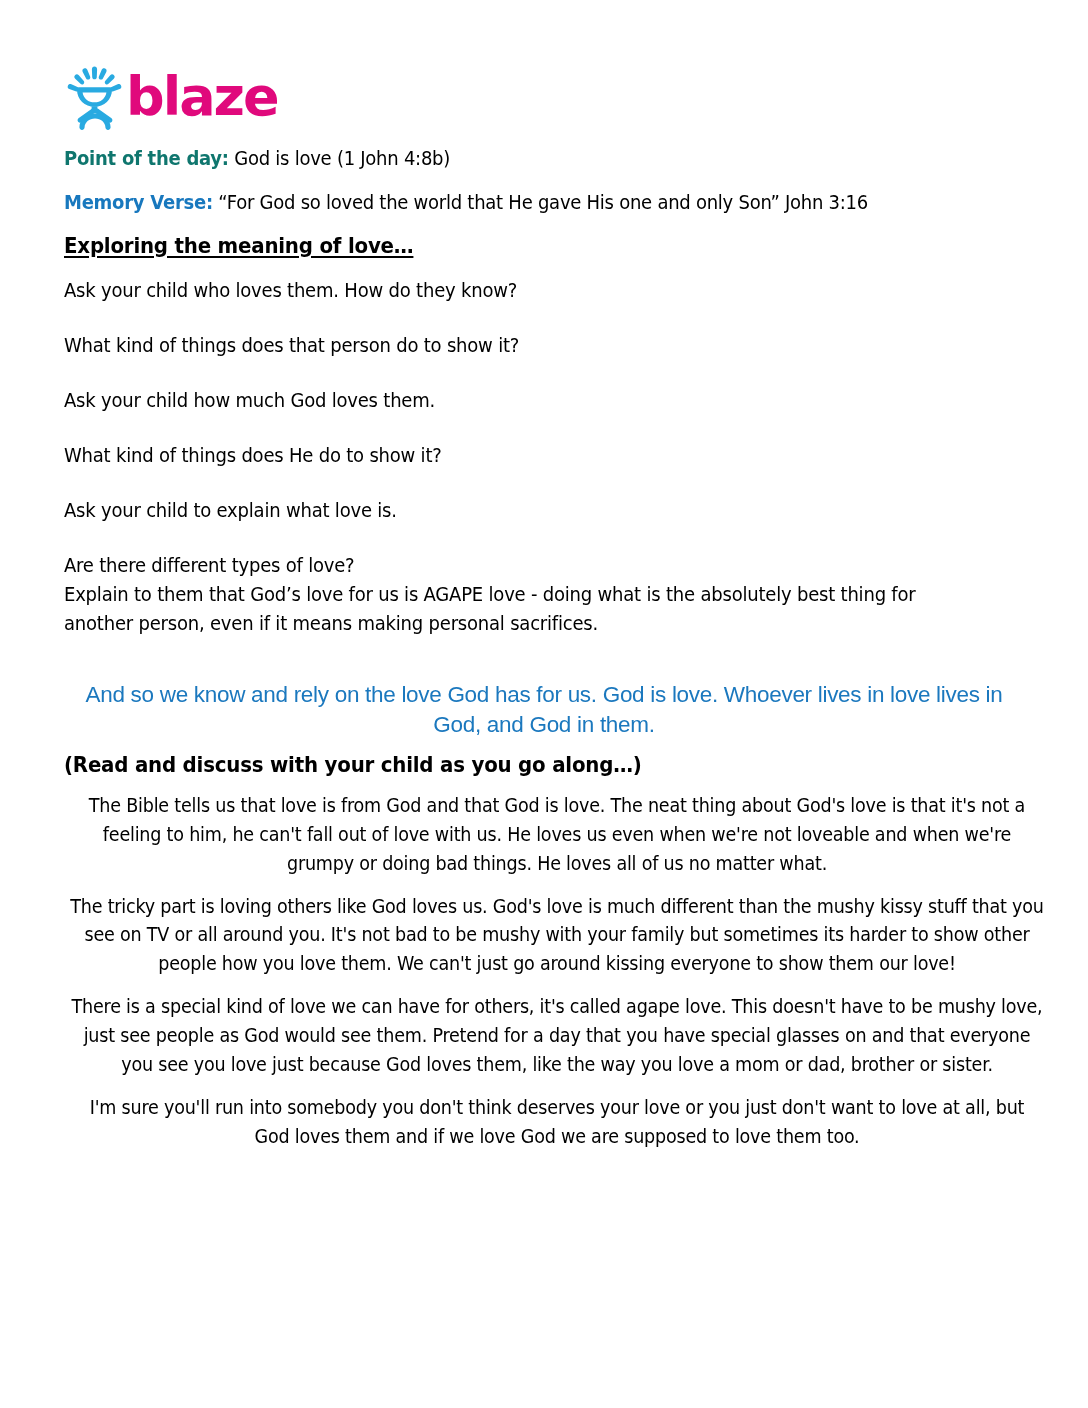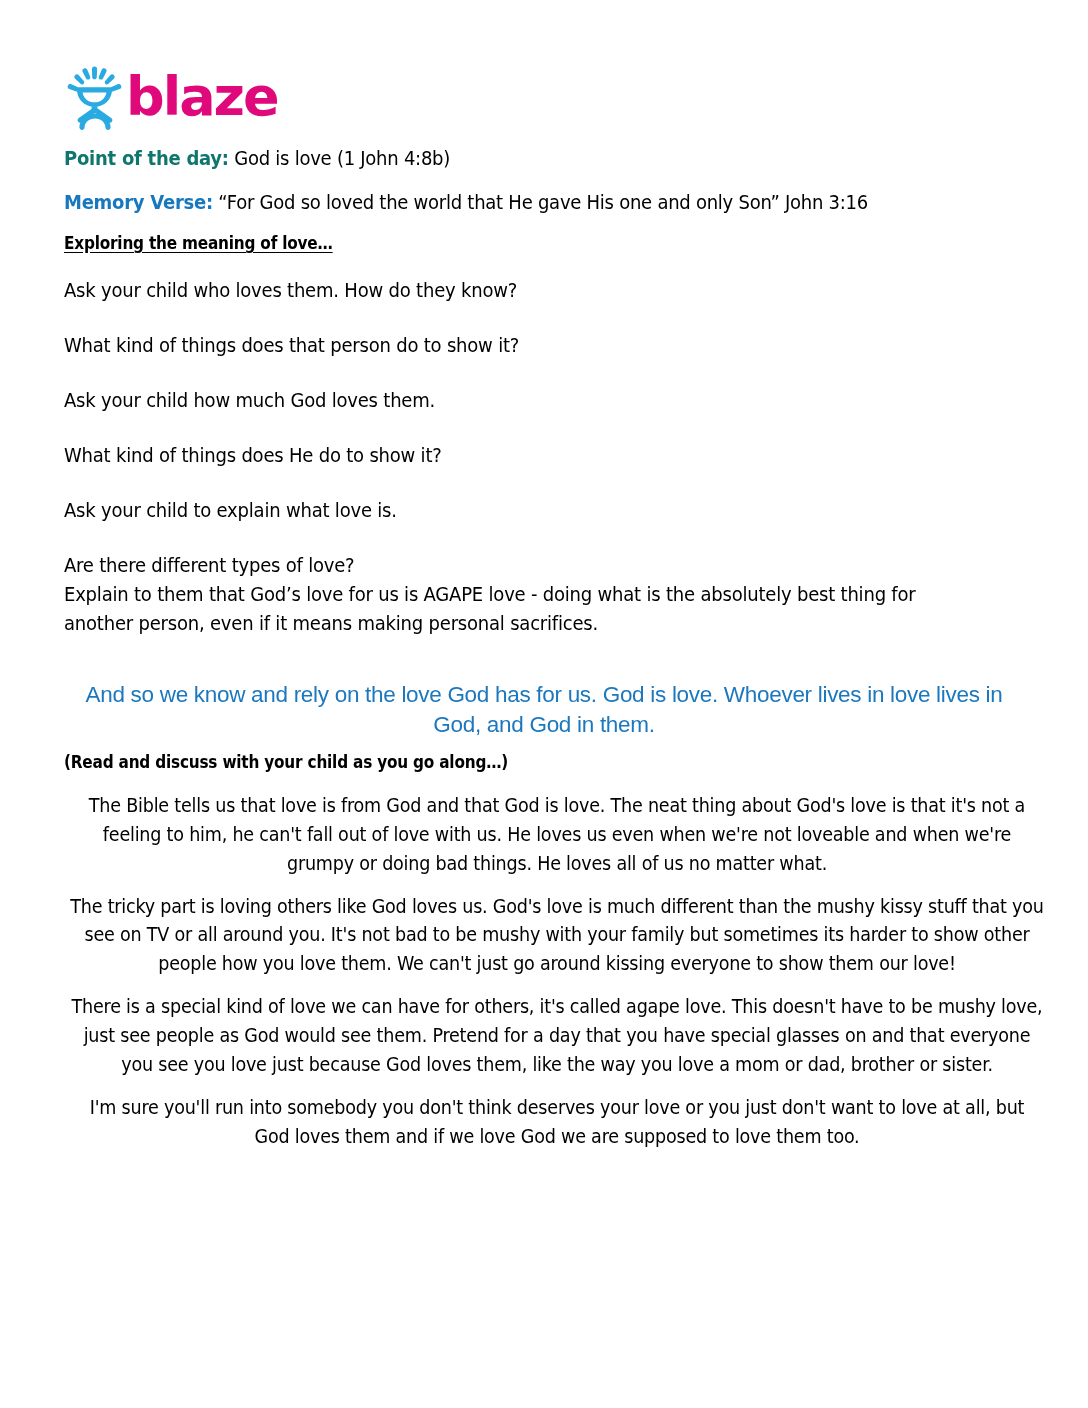--- a/index.html
+++ b/index.html
@@ -90,21 +90,21 @@
     color: #000;
   }
   #point-line { top: 146px; }
   #memory-line { top: 190px; }
 
   
   .section-heading {
     position: absolute;
     left: 64px;
     font-family: "DejaVu Sans Condensed", "Liberation Sans Narrow", "Liberation Sans", sans-serif;
-    font-size: 17px;
+    font-size: 22px;
     font-weight: 700;
     color: #000;
     letter-spacing: -0.2px;
     white-space: nowrap;
   }
   #explore-heading {
     top: 233px;
     text-decoration: underline;
     text-underline-offset: 3px;
   }

